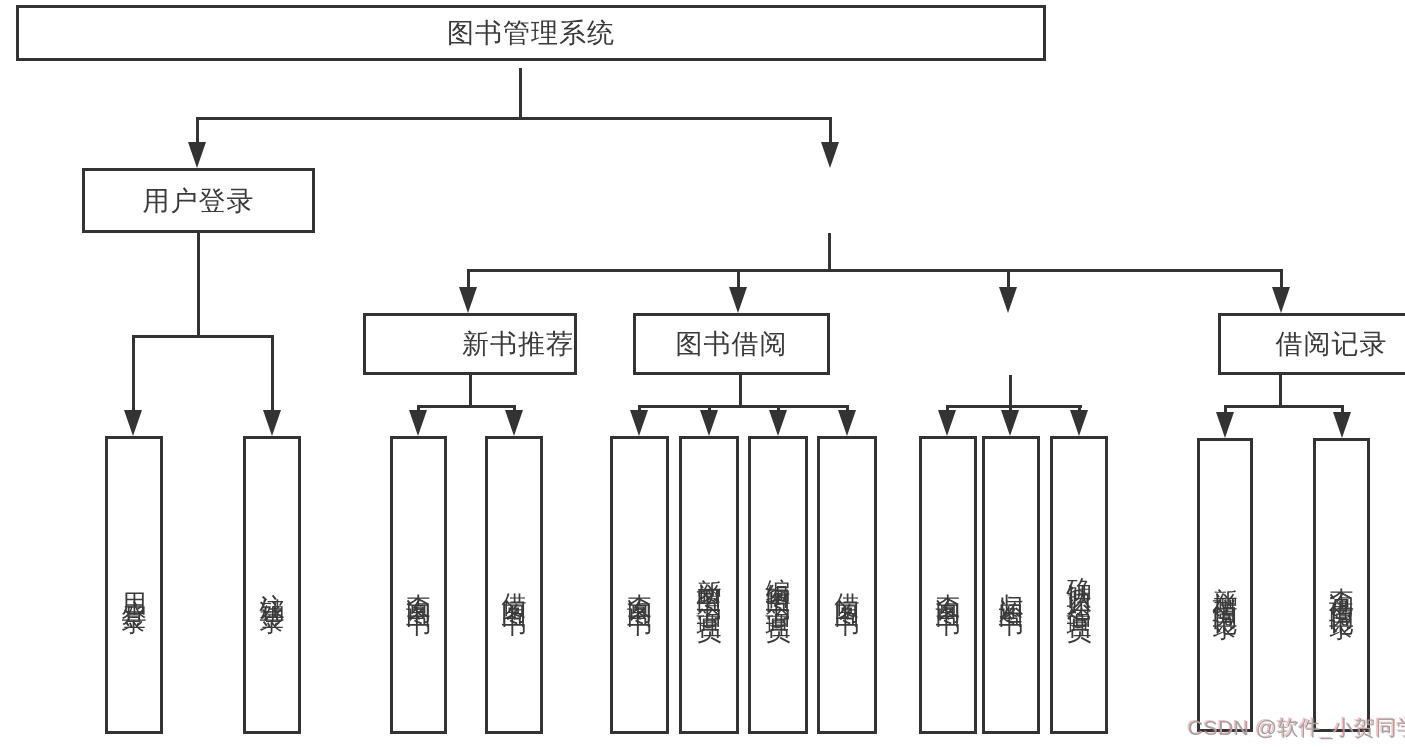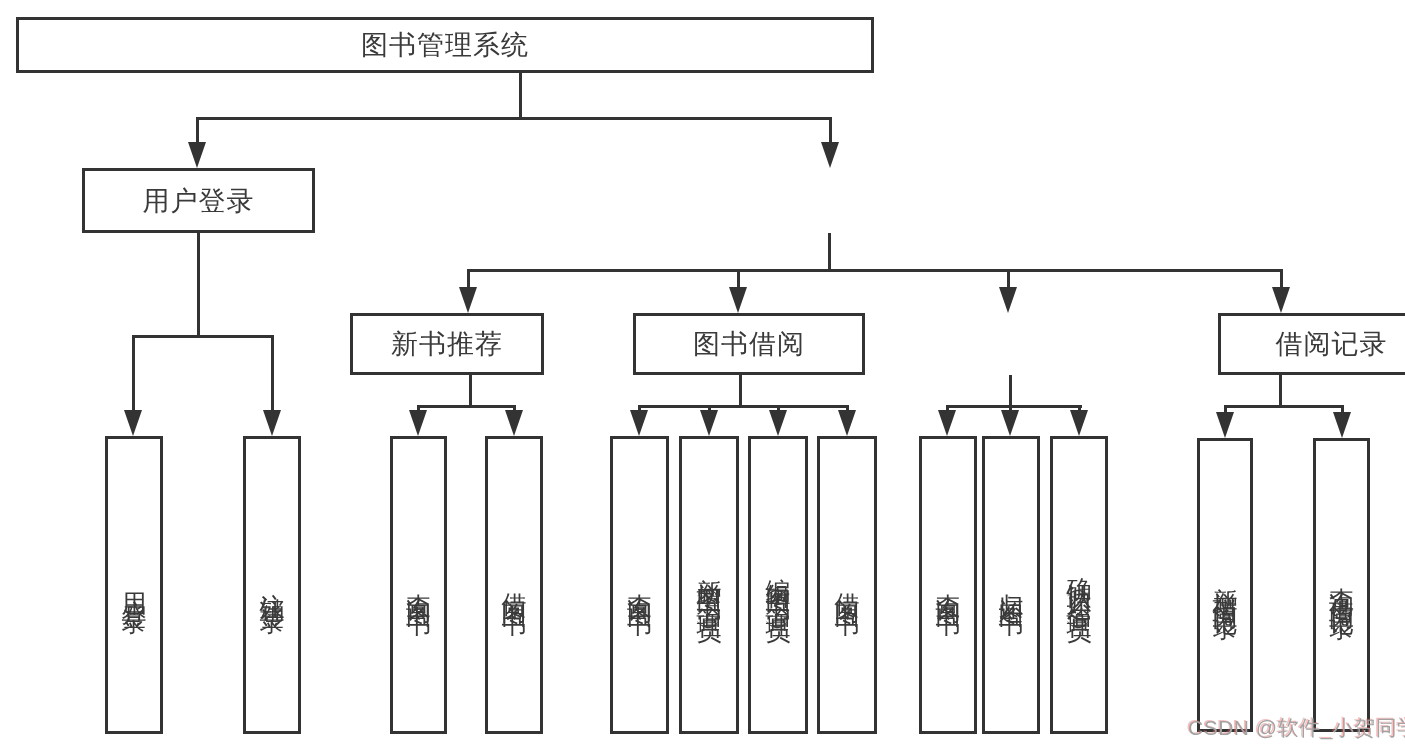--- a/index.html
+++ b/index.html
@@ -89,32 +89,32 @@
   <div class="vl" style="left:1078px;top:405px;height:10px;"></div>
   <div class="arr" style="left:1070px;top:410px;"></div>
 
   <div class="vl" style="left:1279px;top:374px;height:33px;"></div>
   <div class="hl" style="left:1224px;top:405px;width:120px;"></div>
   <div class="vl" style="left:1224px;top:405px;height:10px;"></div>
   <div class="arr" style="left:1216px;top:412px;"></div>
   <div class="vl" style="left:1341px;top:405px;height:10px;"></div>
   <div class="arr" style="left:1333px;top:412px;"></div>
 
-  <div class="box hbox" style="left:16px;top:17px;width:858px;height:56px;">
+  <div class="box hbox" style="left:16px;top:5px;width:1030px;height:56px;">
     <span>图书管理系统</span>
   </div>
 
   <div class="box hbox" style="left:82px;top:168px;width:233px;height:65px;">
     <span>用户登录</span>
   </div>
 
-  <div class="box hbox" style="left:350px;top:313px;width:194px;height:62px;">
+  <div class="box hbox" style="left:363px;top:313px;width:214px;height:62px;justify-content:flex-end;">
     <span>新书推荐</span>
   </div>
-  <div class="box hbox" style="left:633px;top:313px;width:232px;height:62px;">
+  <div class="box hbox" style="left:633px;top:313px;width:197px;height:62px;">
     <span>图书借阅</span>
   </div>
   <div class="box hbox" style="left:1173px;top:313px;width:227px;height:62px;margin-left:45px;">
     <span>借阅记录</span>
   </div>
 
   <div class="box vbox" style="left:105px;top:436px;width:58px;height:298px;">
     <span>用户登录</span>
   </div>
   <div class="box vbox" style="left:243px;top:436px;width:58px;height:298px;">

